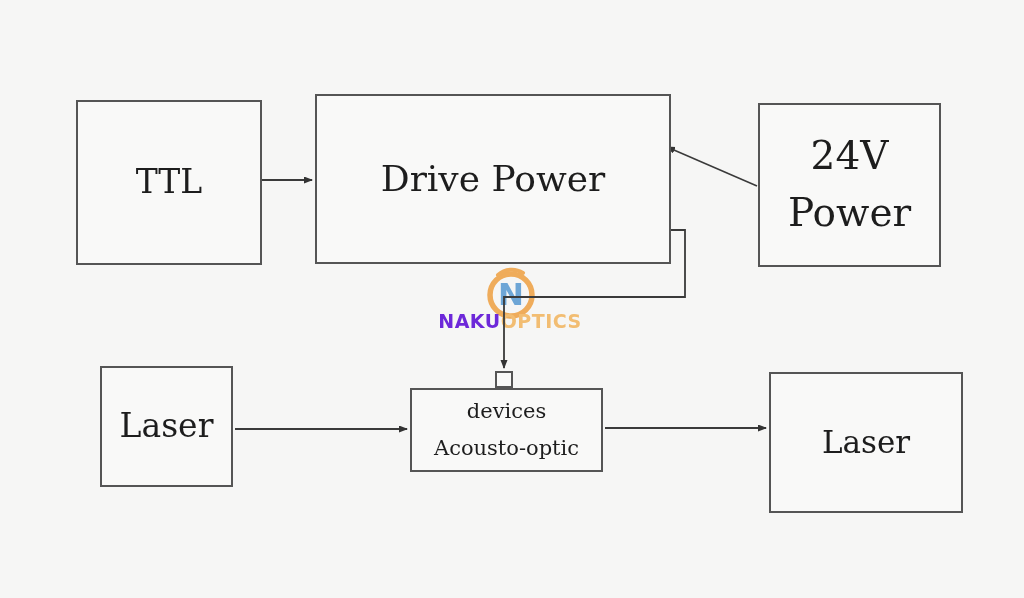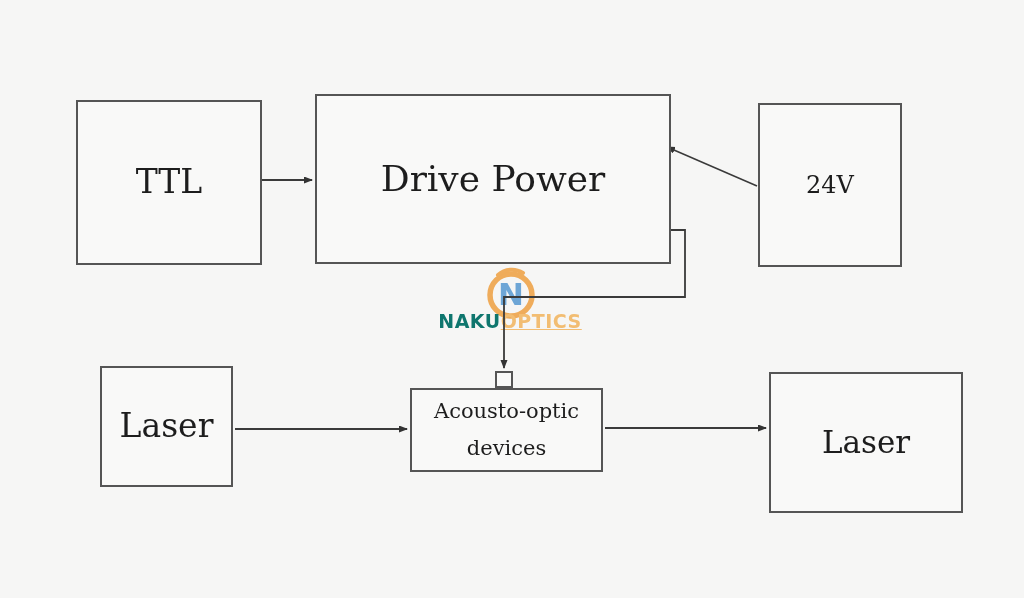--- a/index.html
+++ b/index.html
@@ -30,21 +30,21 @@
     align-items: center;
     justify-content: center;
     text-align: center;
     z-index: 4;
     line-height: 1.35;
   }
   .node .lbl { display: block; }
 
   #node-ttl            { left: 76px;  top: 89px;  width: 186px; height: 165px; font-size: 33px; margin-top: 11px; }
   #node-drive-power    { left: 315px; top: 94px;  width: 356px; height: 170px; font-size: 36px; }
-  #node-power-supply   { left: 758px; top: 103px; width: 144px; height: 164px; font-size: 24px; line-height: 1.45; }
+  #node-power-supply   { left: 758px; top: 103px; width: 183px; height: 164px; font-size: 39px; line-height: 1.45; }
   #node-laser          { left: 100px; top: 366px; width: 133px; height: 121px; font-size: 33px; }
   #node-aod            { left: 410px; top: 388px; width: 193px; height: 84px;  font-size: 21px; line-height: 1.75; }
   #node-laser-receiver { left: 769px; top: 372px; width: 194px; height: 141px; font-size: 31px; line-height: 1.45; }
 
   
   .port {
     position: absolute;
     box-sizing: border-box;
     border: 2px solid #555555;
     background: #f9f9f8;
@@ -88,22 +88,22 @@
   #wm-name {
     left: 424px; top: 310px;
     width: 172px;
     text-align: center;
     font-family: "DejaVu Sans", "Liberation Sans", sans-serif;
     font-weight: bold;
     font-size: 19px;
     letter-spacing: 0.5px;
     white-space: nowrap;
   }
-  #wm-name .nm-left  { color: #0f766e; }
-  #wm-name .nm-right { color: #f2bd72; text-decoration: underline; }
+  #wm-name .nm-left  { color: #6d28d9; }
+  #wm-name .nm-right { color: #f2bd72; }
 </style>
 </head>
 <body>
 
 <div class="canvas">
 
   <svg class="watermark" id="wm-ring" viewBox="0 0 58 58" xmlns="http://www.w3.org/2000/svg">
     <circle cx="29" cy="30" r="21" fill="none" stroke="#efac5b" stroke-width="5.5"></circle>
     <path d="M 15 13 A 21 21 0 0 1 40 11" fill="none" stroke="#efac5b" stroke-width="4" stroke-linecap="round" transform="translate(1,-3)"></path>
   </svg>
@@ -132,28 +132,29 @@
   <div class="node" id="node-ttl">
     <span class="lbl">TTL</span>
   </div>
 
   <div class="node" id="node-drive-power">
     <span class="lbl">Drive Power</span>
   </div>
 
   <div class="node" id="node-power-supply">
     <span class="lbl">24V</span>
+    <span class="lbl">Power</span>
   </div>
 
   <div class="node" id="node-laser">
     <span class="lbl">Laser</span>
   </div>
 
   <div class="node" id="node-aod">
+    <span class="lbl">devices</span>
     <span class="lbl">Acousto-optic</span>
-    <span class="lbl">devices</span>
   </div>
 
   <div class="node" id="node-laser-receiver">
     <span class="lbl">Laser</span>
   </div>
 
 </div>
 
 </body></html>

